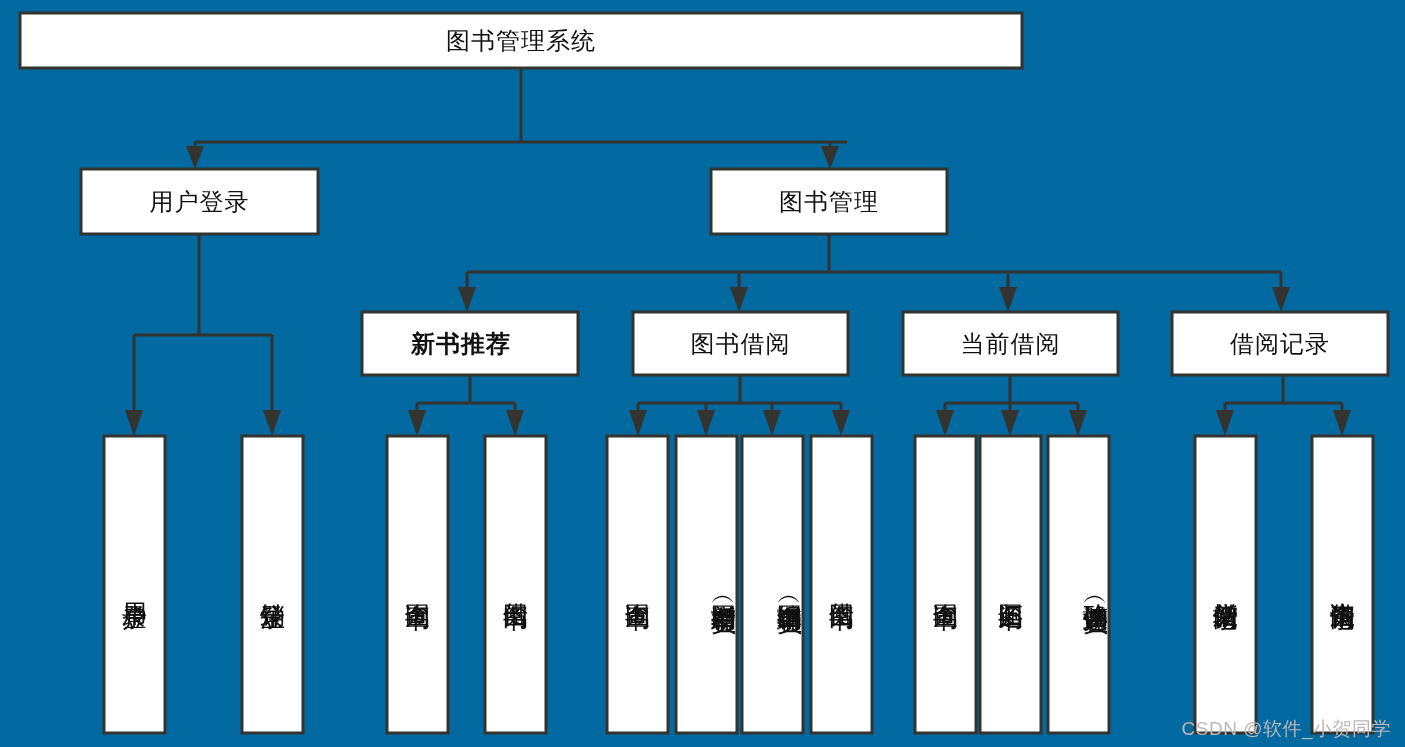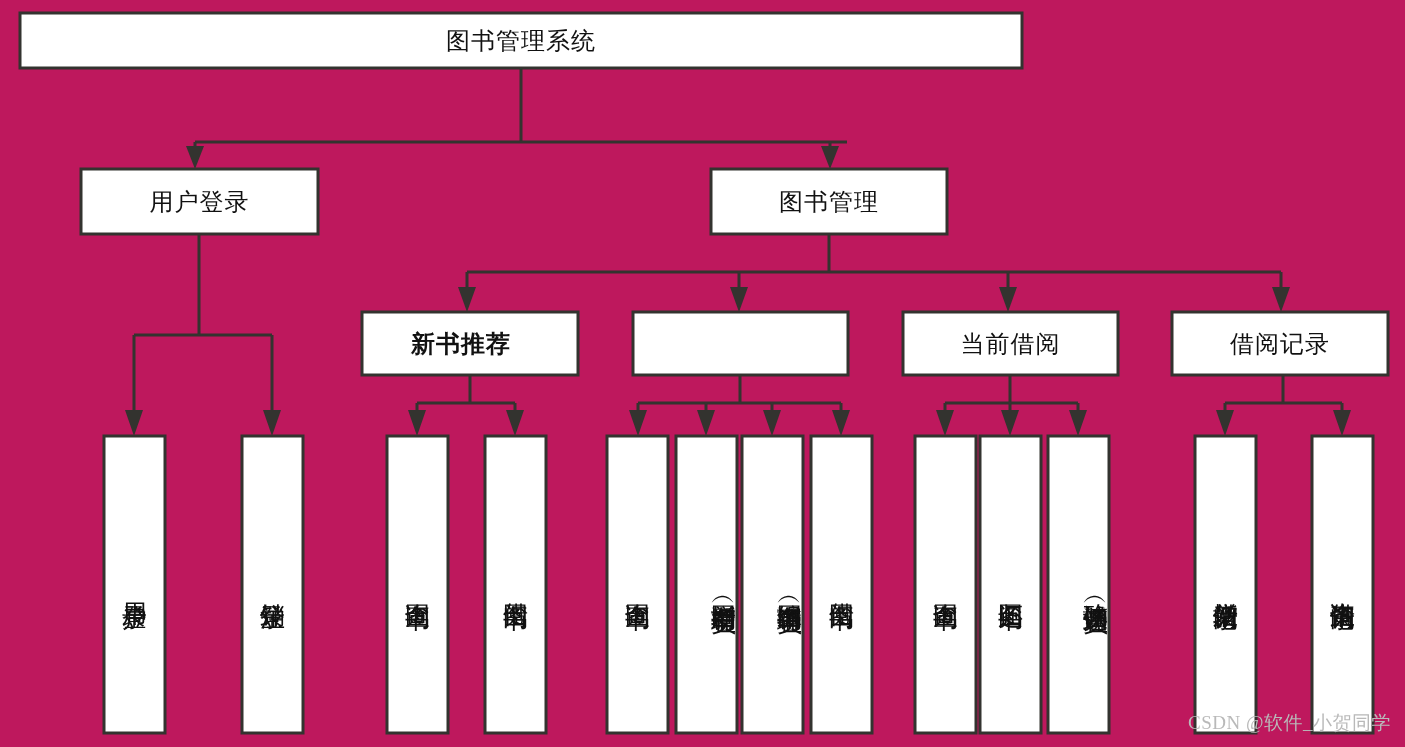--- a/index.html
+++ b/index.html
@@ -10,21 +10,21 @@
   body {
     width: 1405px;
     height: 747px;
     font-family: "DejaVu Sans", "Liberation Sans", sans-serif;
     overflow: hidden;
   }
   #diagram-root {
     position: relative;
     width: 1405px;
     height: 747px;
-    background: #be185d;
+    background: #0369a1;
   }
   svg#flowchart {
     position: absolute;
     top: 0;
     left: 0;
     width: 1405px;
     height: 747px;
   }
   .node-box {
     fill: #ffffff;
@@ -67,22 +67,22 @@
     color: #111111;
     display: flex;
     align-items: center;
     justify-content: center;
     pointer-events: none;
     letter-spacing: 1px;
   }
   #watermark {
     position: absolute;
     right: 14px;
-    bottom: 11px;
-    font-family: Liberation Serif, serif;
+    bottom: 5px;
+    font-family: Liberation Sans, sans-serif;
     font-size: 19px;
     color: #b9b9b9;
     letter-spacing: 0.5px;
     white-space: nowrap;
   }
 </style>
 </head>
 <body>
 
 <div id="diagram-root">
@@ -190,20 +190,21 @@
     <rect class="node-box" x="1195" y="436" width="61" height="297"></rect>
     <rect class="node-box" x="1312" y="436" width="61" height="297"></rect>
   </svg>
 
   <div class="hlabel" style="left:20px; top:13px; width:1002px; height:55px;">图书管理系统</div>
 
   <div class="hlabel" style="left:81px; top:169px; width:237px; height:65px;">用户登录</div>
   <div class="hlabel" style="left:711px; top:169px; width:236px; height:65px;">图书管理</div>
 
   <div class="hlabel" style="left:362px; top:312px; width:198px; height:63px;font-weight:bold;">新书推荐</div>
+  <div class="hlabel" style="left:633px; top:312px; width:215px; height:63px;">图书借阅</div>
   <div class="hlabel" style="left:903px; top:312px; width:215px; height:63px;border-radius:25px;">当前借阅</div>
   <div class="hlabel" style="left:1172px; top:312px; width:216px; height:63px;border-radius:17px;">借阅记录</div>
 
   <div class="vlabel center-start" style="left:104px; top:436px; width:61px; height:297px;">用户登录</div>
   <div class="vlabel center-start" style="left:242px; top:436px; width:61px; height:297px;">注销登录</div>
 
   <div class="vlabel center-start" style="left:387px; top:436px; width:61px; height:297px;">查询图书</div>
   <div class="vlabel center-start" style="left:485px; top:436px; width:61px; height:297px;">借阅图书</div>
 
   <div class="vlabel center-start" style="left:607px; top:436px; width:61px; height:297px;">查询图书</div>

